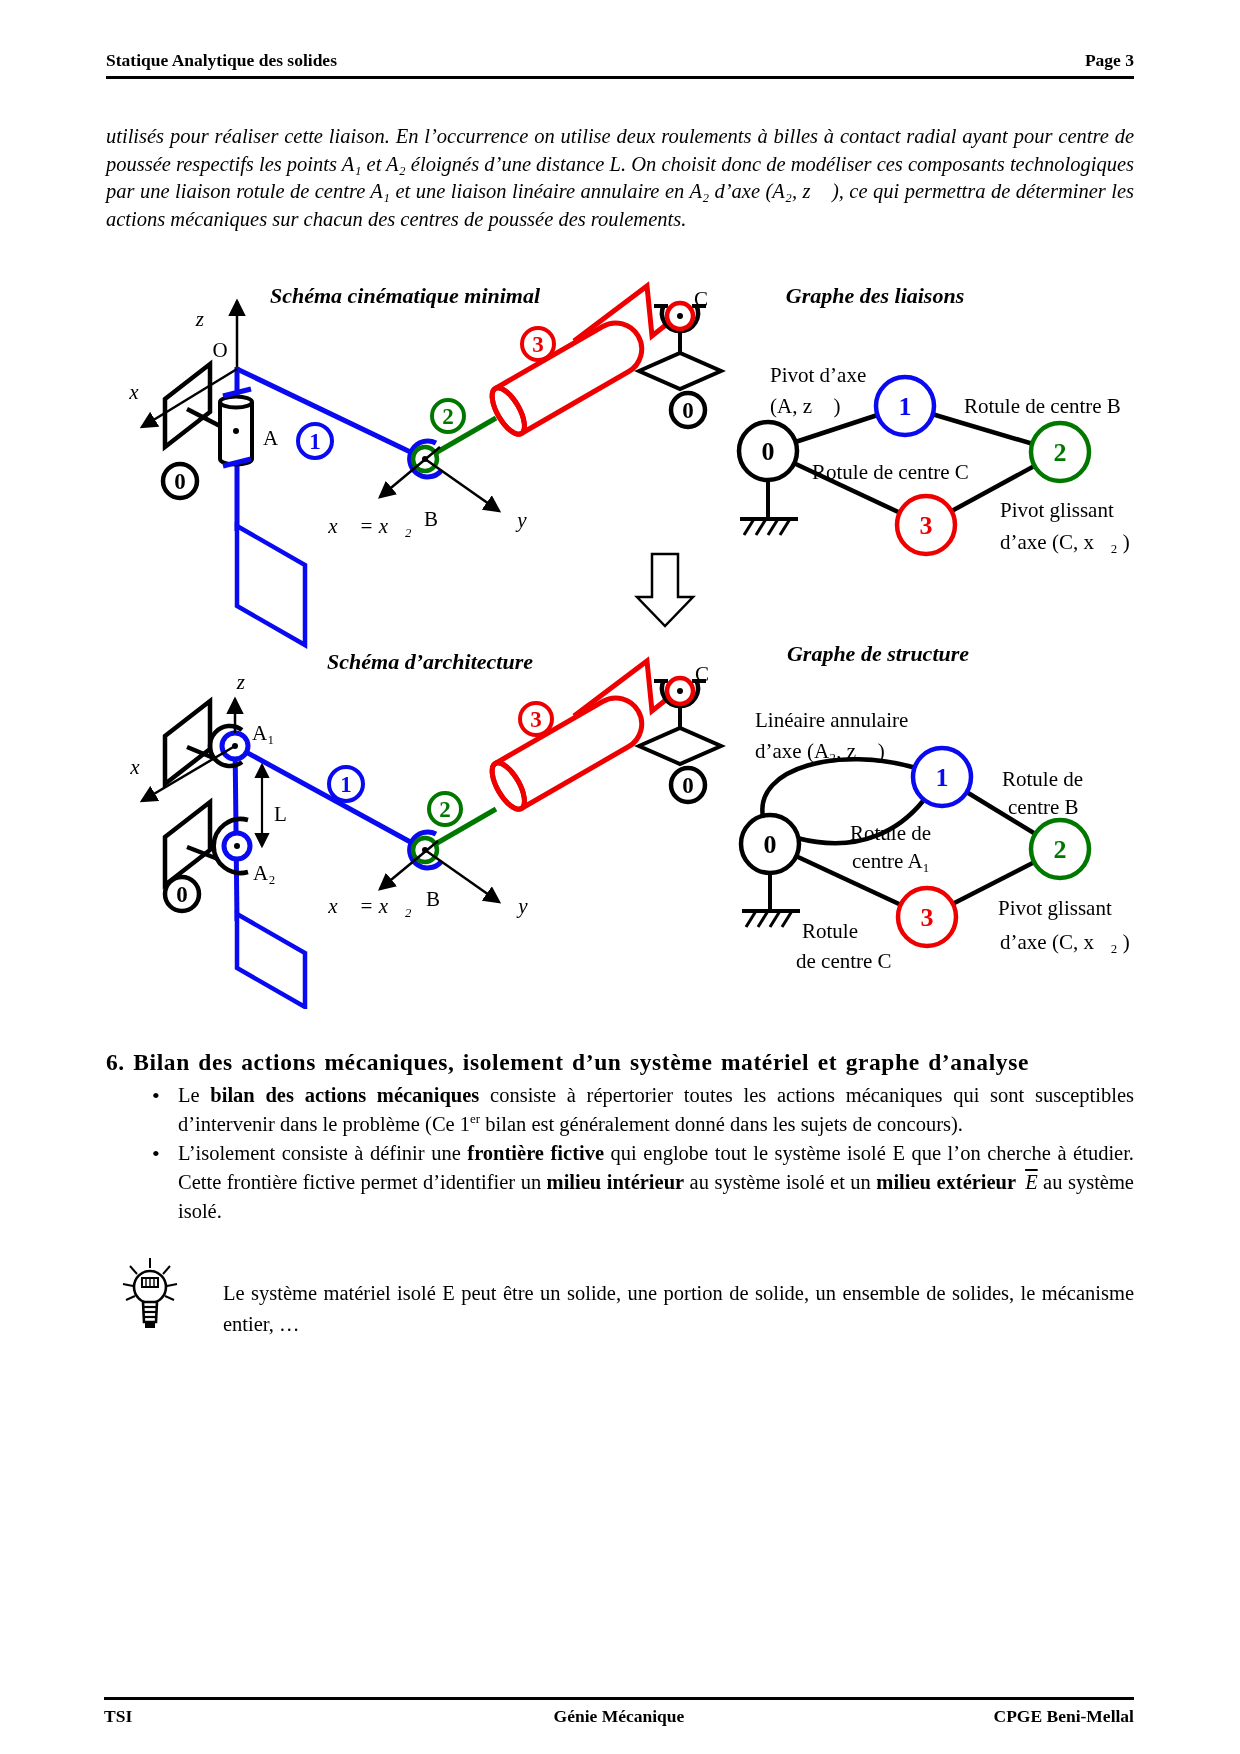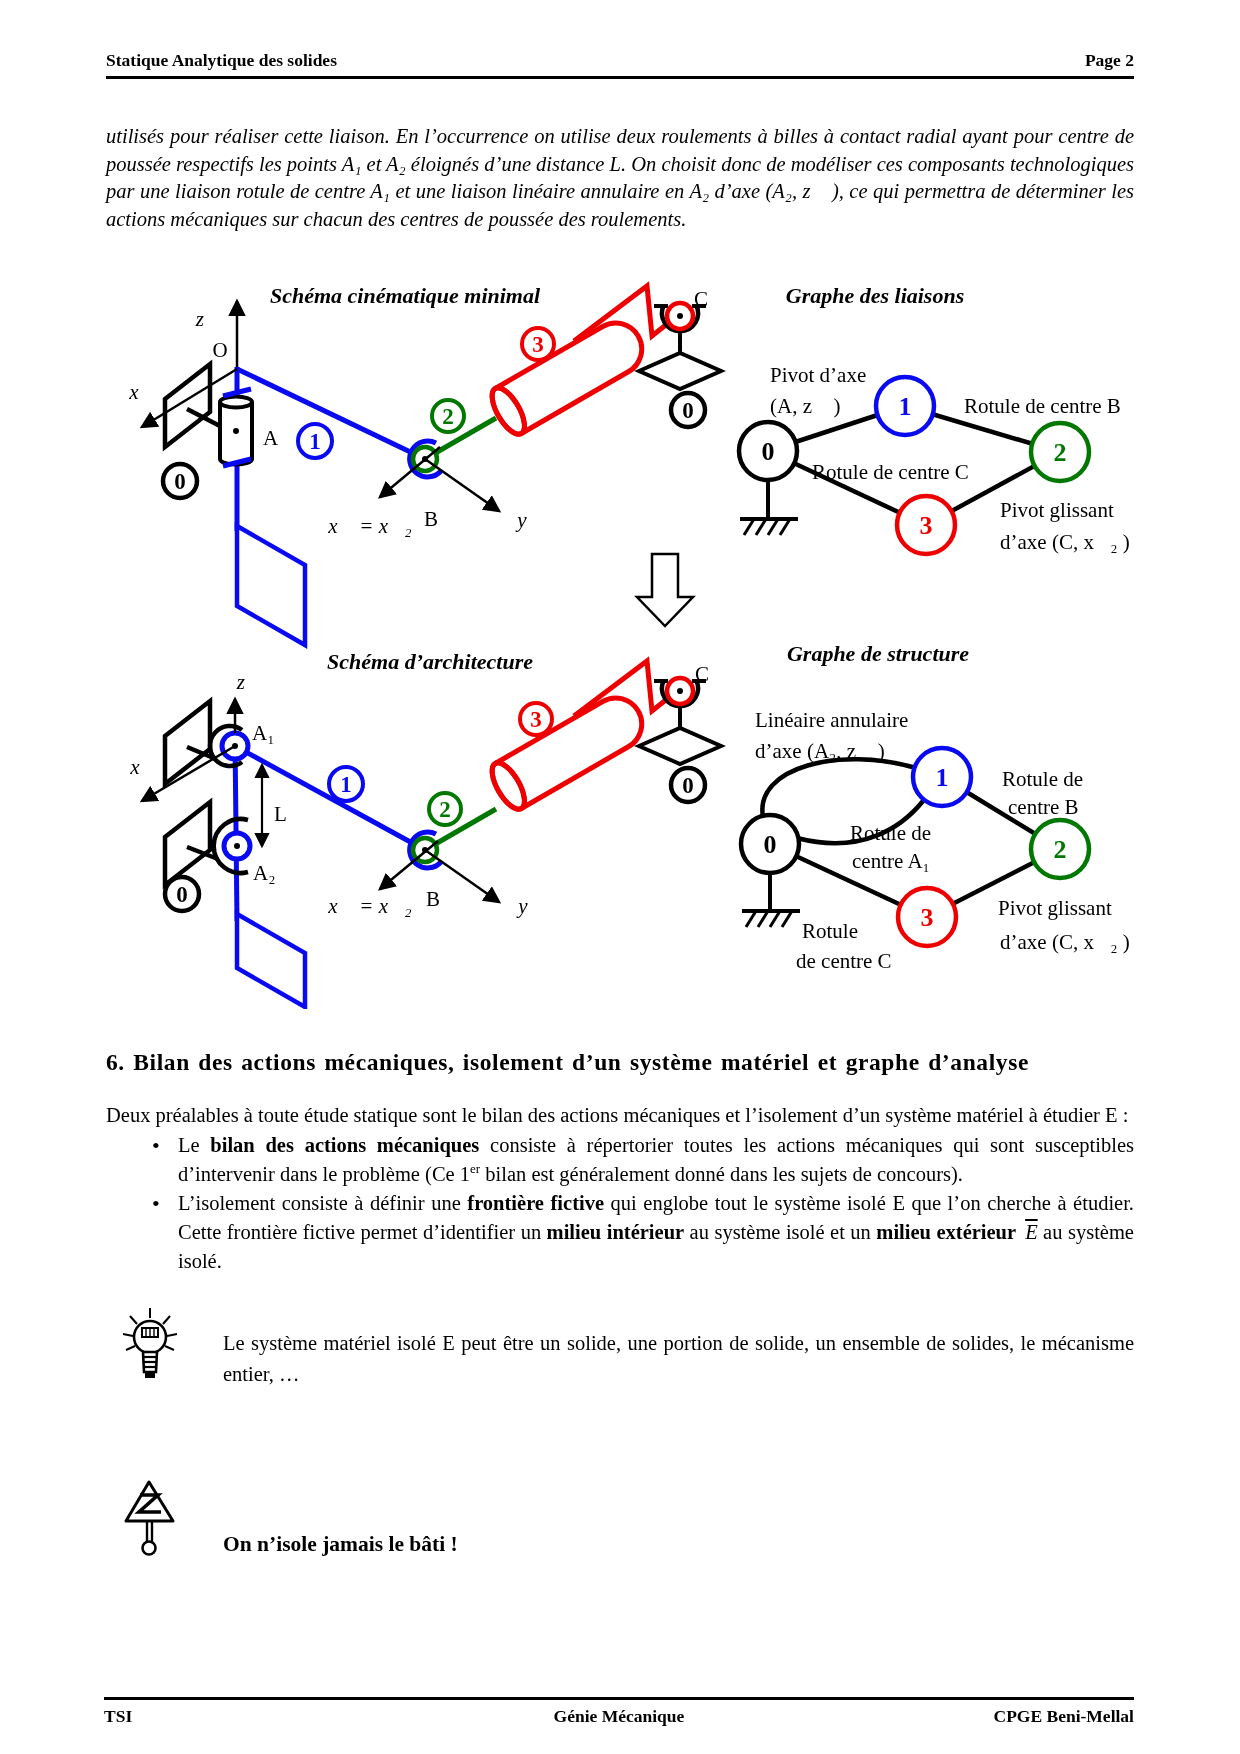--- a/index.html
+++ b/index.html
@@ -39,21 +39,21 @@
   .ink{fill:#000;} .cb{fill:#0a0af0;} .cg{fill:#007800;} .cr{fill:#ee0000;}
 </style>
 </head>
 <body>
 
 <div class="page">
  <div class="inner">
 
   <div class="header">
     <span>Statique Analytique des solides</span>
-    <span>Page 2</span>
+    <span>Page 3</span>
   </div>
 
   <p class="intro">utilisés pour réaliser cette liaison. En l’occurrence on utilise deux roulements à billes à contact radial ayant pour centre de poussée respectifs les points A₁ et A₂ éloignés d’une distance L. On choisit donc de modéliser ces composants technologiques par une liaison rotule de centre A₁ et une liaison linéaire annulaire en  A₂ d’axe (A₂, z⃗ ), ce qui permettra de déterminer les actions mécaniques sur chacun des centres de poussée des roulements.</p>
 
   <svg class="fig" width="1060" height="760" viewBox="0 0 1060 760">
     <defs>
       <marker id="ah" viewBox="0 0 10 10" refX="8.5" refY="5" markerWidth="7" markerHeight="7" orient="auto-start-reverse">
             <path d="M0,0 L10,5 L0,10 Z" fill="#000"></path>
           </marker>
     </defs>
@@ -294,21 +294,20 @@
       <text class="lbl" x="762" y="619">centre A₁</text>
       <text class="lbl" x="712" y="689">Rotule</text>
       <text class="lbl" x="706" y="719">de centre C</text>
       <text class="lbl" x="908" y="666">Pivot glissant</text>
       <text class="lbl" x="910" y="700">d’axe (C, x⃗₂ )</text>
     </g>
   </svg>
 
   <h2 class="heading">6. Bilan des actions mécaniques, isolement d’un système matériel et graphe d’analyse</h2>
 
-  <p class="body-par">Deux préalables à toute étude statique sont le bilan des actions mécaniques et l’isolement d’un système matériel à étudier E :</p>
 
   <div class="bullets">
     <div class="bullet">
       <span class="dot"></span>
       <div class="btext"><span>Le </span><span class="bld">bilan des actions mécaniques</span><span> consiste à répertorier toutes les actions mécaniques qui sont susceptibles d’intervenir dans le problème (Ce 1</span><sup>er</sup><span> bilan est généralement donné dans les sujets de concours).</span></div>
     </div>
     <div class="bullet">
       <span class="dot"></span>
       <div class="btext"><span>L’isolement consiste à définir une </span><span class="bld">frontière fictive</span><span> qui englobe tout le système isolé E que l’on cherche à étudier. Cette frontière fictive permet d’identifier un </span><span class="bld">milieu intérieur</span><span> au système isolé et un </span><span class="bld">milieu extérieur</span><span class="ebar">E</span><span> au système isolé.</span></div>
     </div>
@@ -335,33 +334,20 @@
         <line x1="26" y1="51" x2="40" y2="51" stroke="#000" stroke-width="2.2"></line>
         <line x1="26" y1="56" x2="40" y2="56" stroke="#000" stroke-width="2.2"></line>
         <line x1="27" y1="61" x2="39" y2="61" stroke="#000" stroke-width="2.2"></line>
         <rect x="28" y="66" width="10" height="6" fill="#000"></rect>
       </svg>
     </div>
     <div class="bar"></div>
     <div class="ctext">Le système matériel isolé E peut être un solide, une portion de solide, un ensemble de solides, le mécanisme entier, …</div>
   </div>
 
-  <div class="callout warning">
-    <div class="icon">
-      <svg width="58" height="82" viewBox="0 0 58 82">
-        <line x1="26" y1="42" x2="26" y2="66" stroke="#000" stroke-width="2.4"></line>
-        <line x1="31" y1="42" x2="31" y2="66" stroke="#000" stroke-width="2.4"></line>
-        <circle cx="28" cy="70" r="6.5" fill="#fff" stroke="#000" stroke-width="2.6"></circle>
-        <path d="M28,4 L52,43 L5,43 Z" fill="#fff" stroke="#000" stroke-width="3" stroke-linejoin="round"></path>
-        <polyline points="19,17 37,17 18,34 40,34" fill="none" stroke="#000" stroke-width="3.6"></polyline>
-      </svg>
-    </div>
-    <div class="bar"></div>
-    <div class="ctext">On n’isole jamais le bâti !</div>
-  </div>
 
  </div>
 
  <div class="footer">
    <span class="fl">TSI</span>
    <span class="fc">Génie Mécanique</span>
    <span class="fr">CPGE Beni-Mellal</span>
  </div>
 </div>
 

